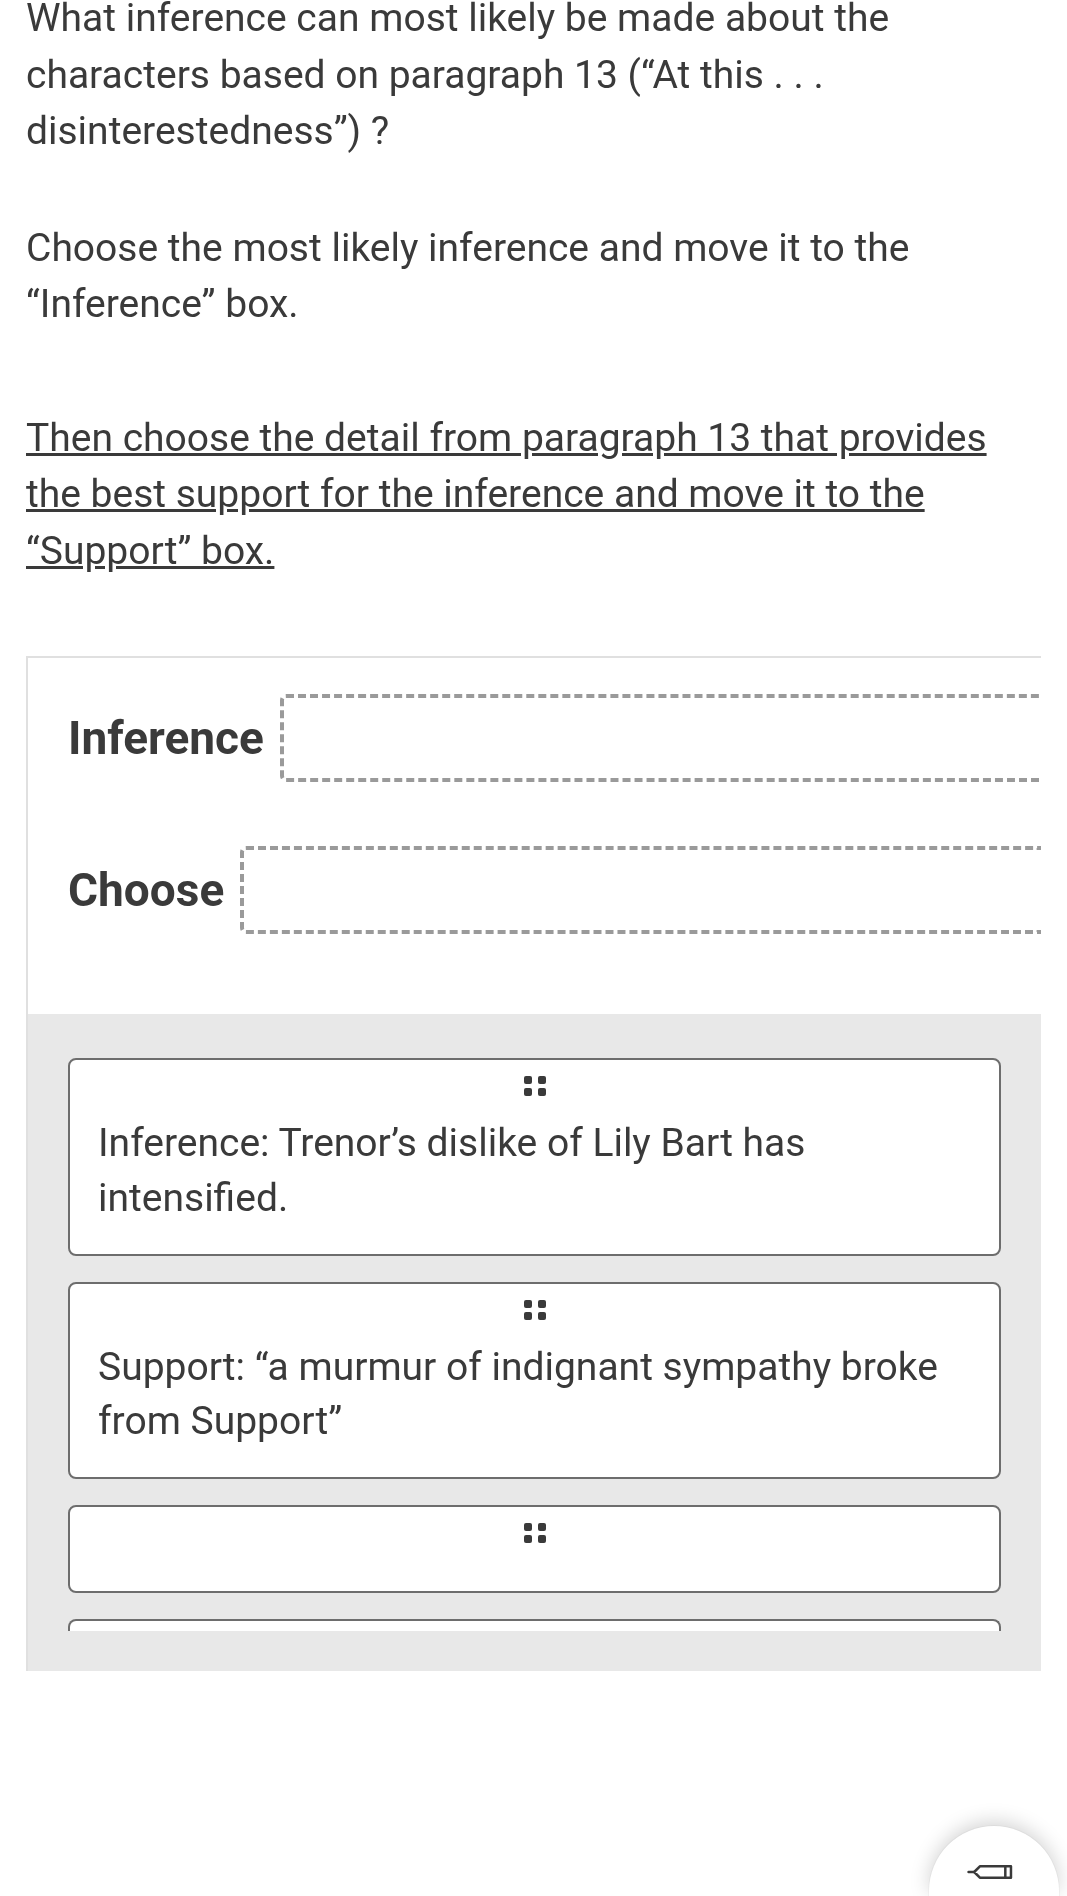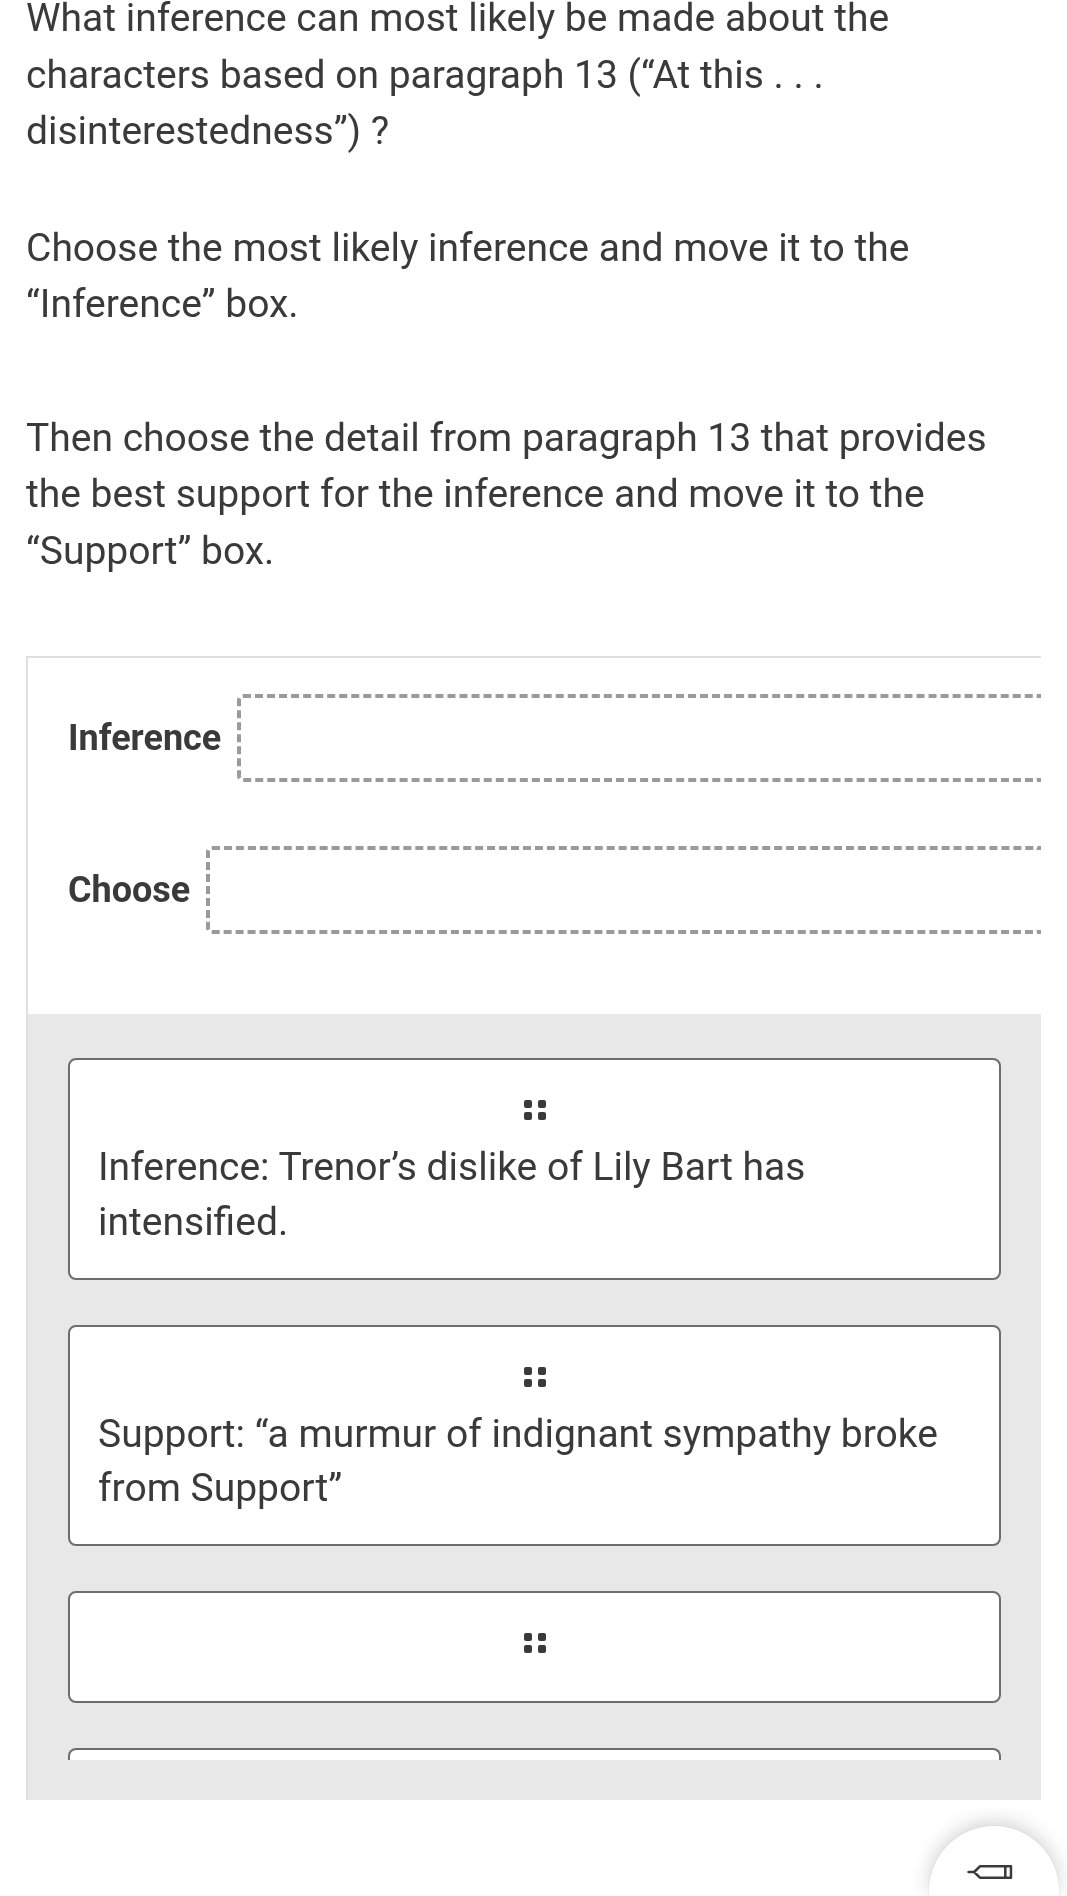--- a/index.html
+++ b/index.html
@@ -19,62 +19,63 @@
   }
   .question-text.first {
     margin-top: -10px;
   }
   .instruction {
     font-size: 39px;
     line-height: 1.45;
     margin-bottom: 77px;
   }
   .instruction.last {
+    text-decoration: underline;
   }
   .drop-panel {
     border: 2px solid #e0e0e0;
     border-right: none;
     border-bottom: none;
     background: #fff;
     width: 100%;
   }
   .drop-area {
     background: #fff;
     padding: 36px 0 56px 40px;
   }
   .drop-row {
     display: flex;
     align-items: center;
     margin-bottom: 64px;
   }
   .drop-row:last-child { margin-bottom: 24px; }
   .drop-label {
     font-weight: 700;
-    font-size: 36px;
+    font-size: 46px;
     margin-right: 16px;
     white-space: nowrap;
   }
   .drop-target {
     flex: 1;
     height: 88px;
     border: 4px dashed #9a9a9a;
     border-right: none;
     border-radius: 6px 0 0 6px;
   }
   .options-area {
     background: #e8e8e8;
     padding: 44px 40px 40px 40px;
     border-top: none;
   }
   .option-card {
     background: #fff;
     border: 2px solid #6d6d6d;
     border-radius: 8px;
-    padding: 40px 28px 28px 28px;
-    margin-bottom: 45px;
+    padding: 16px 28px 28px 28px;
+    margin-bottom: 26px;
     cursor: grab;
   }
   .grip {
     width: 100%;
     text-align: center;
     margin-bottom: 16px;
   }
   .grip-dots {
     display: inline-block;
     width: 30px;

